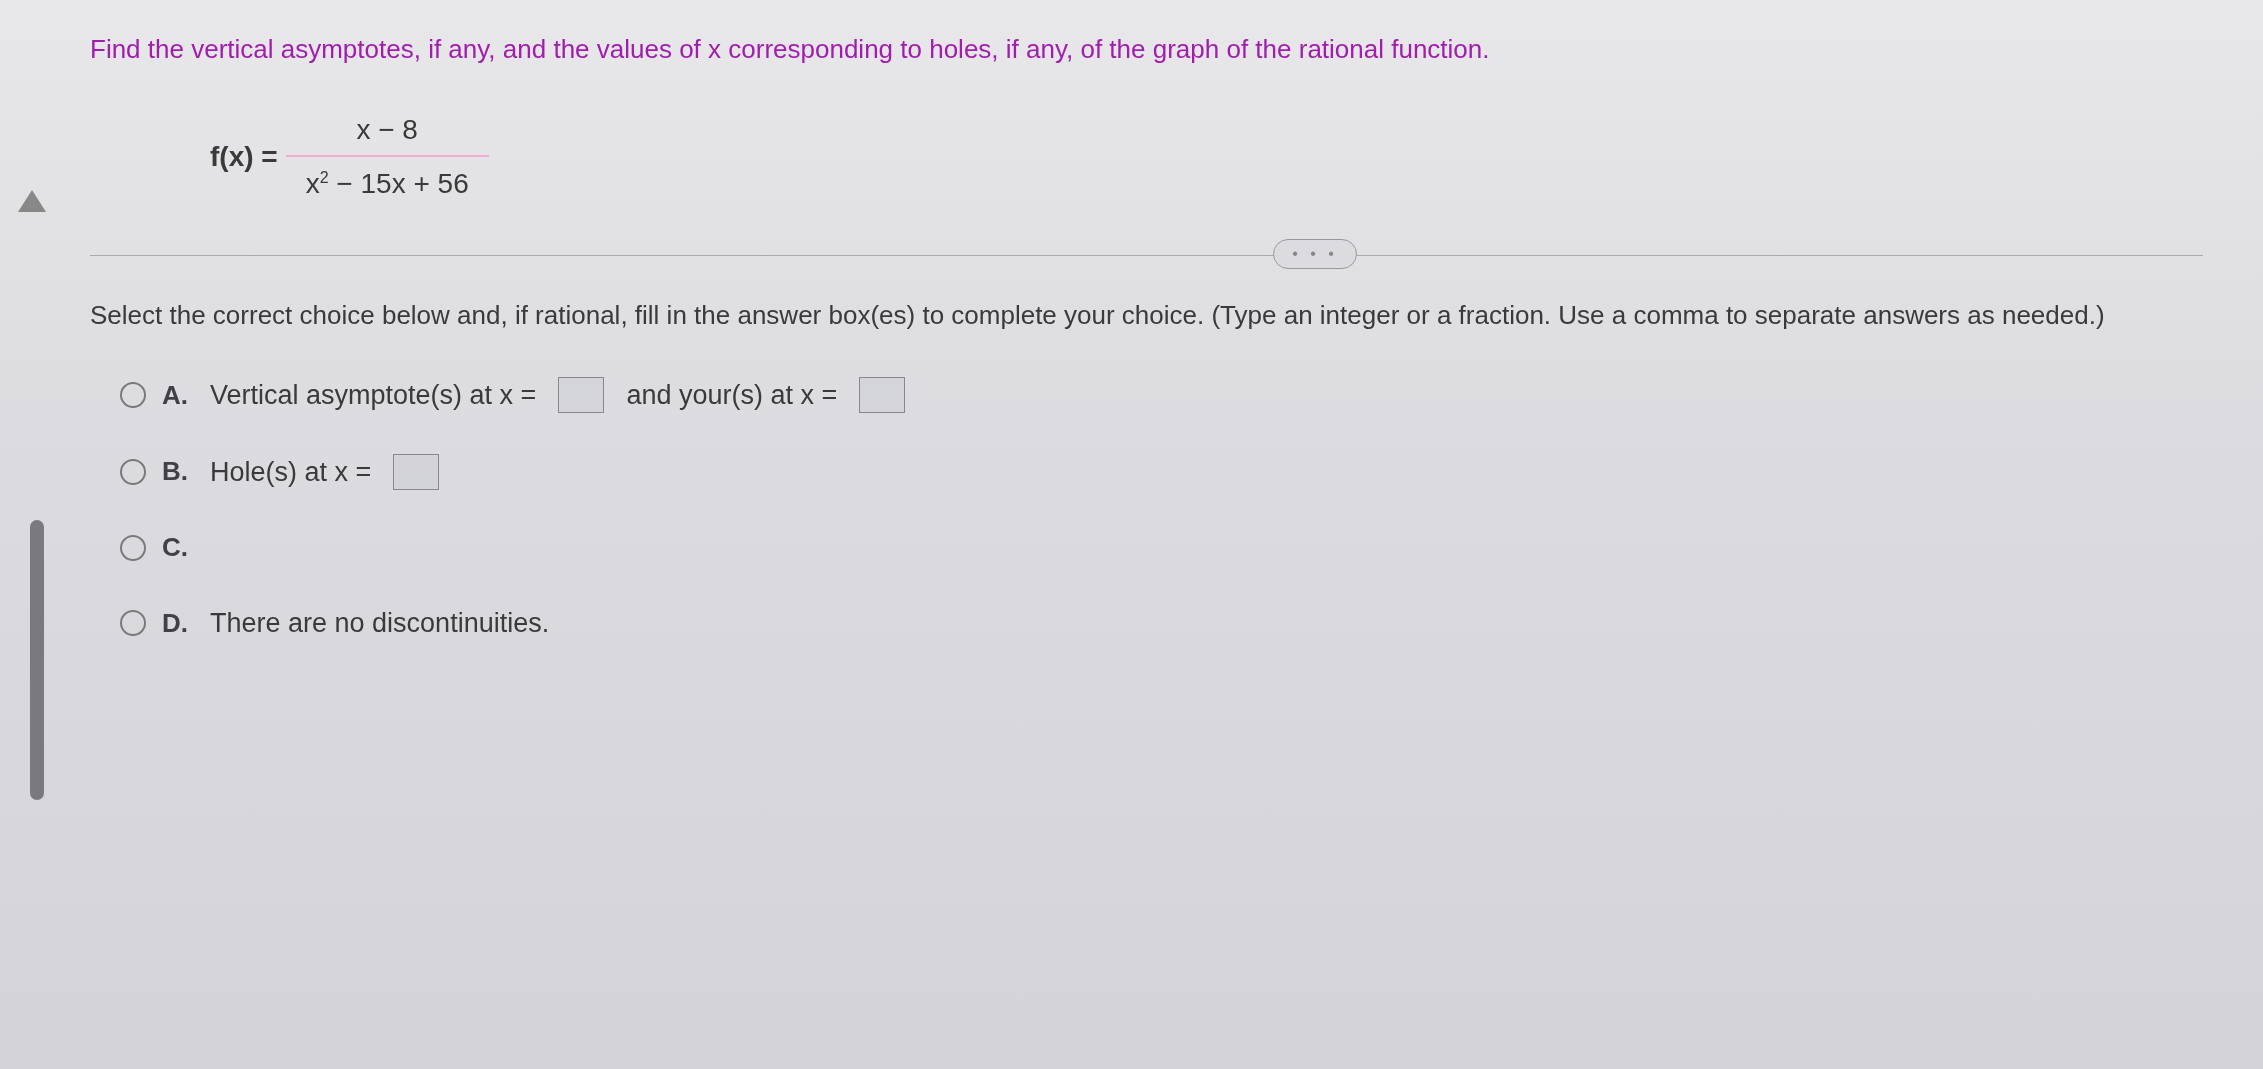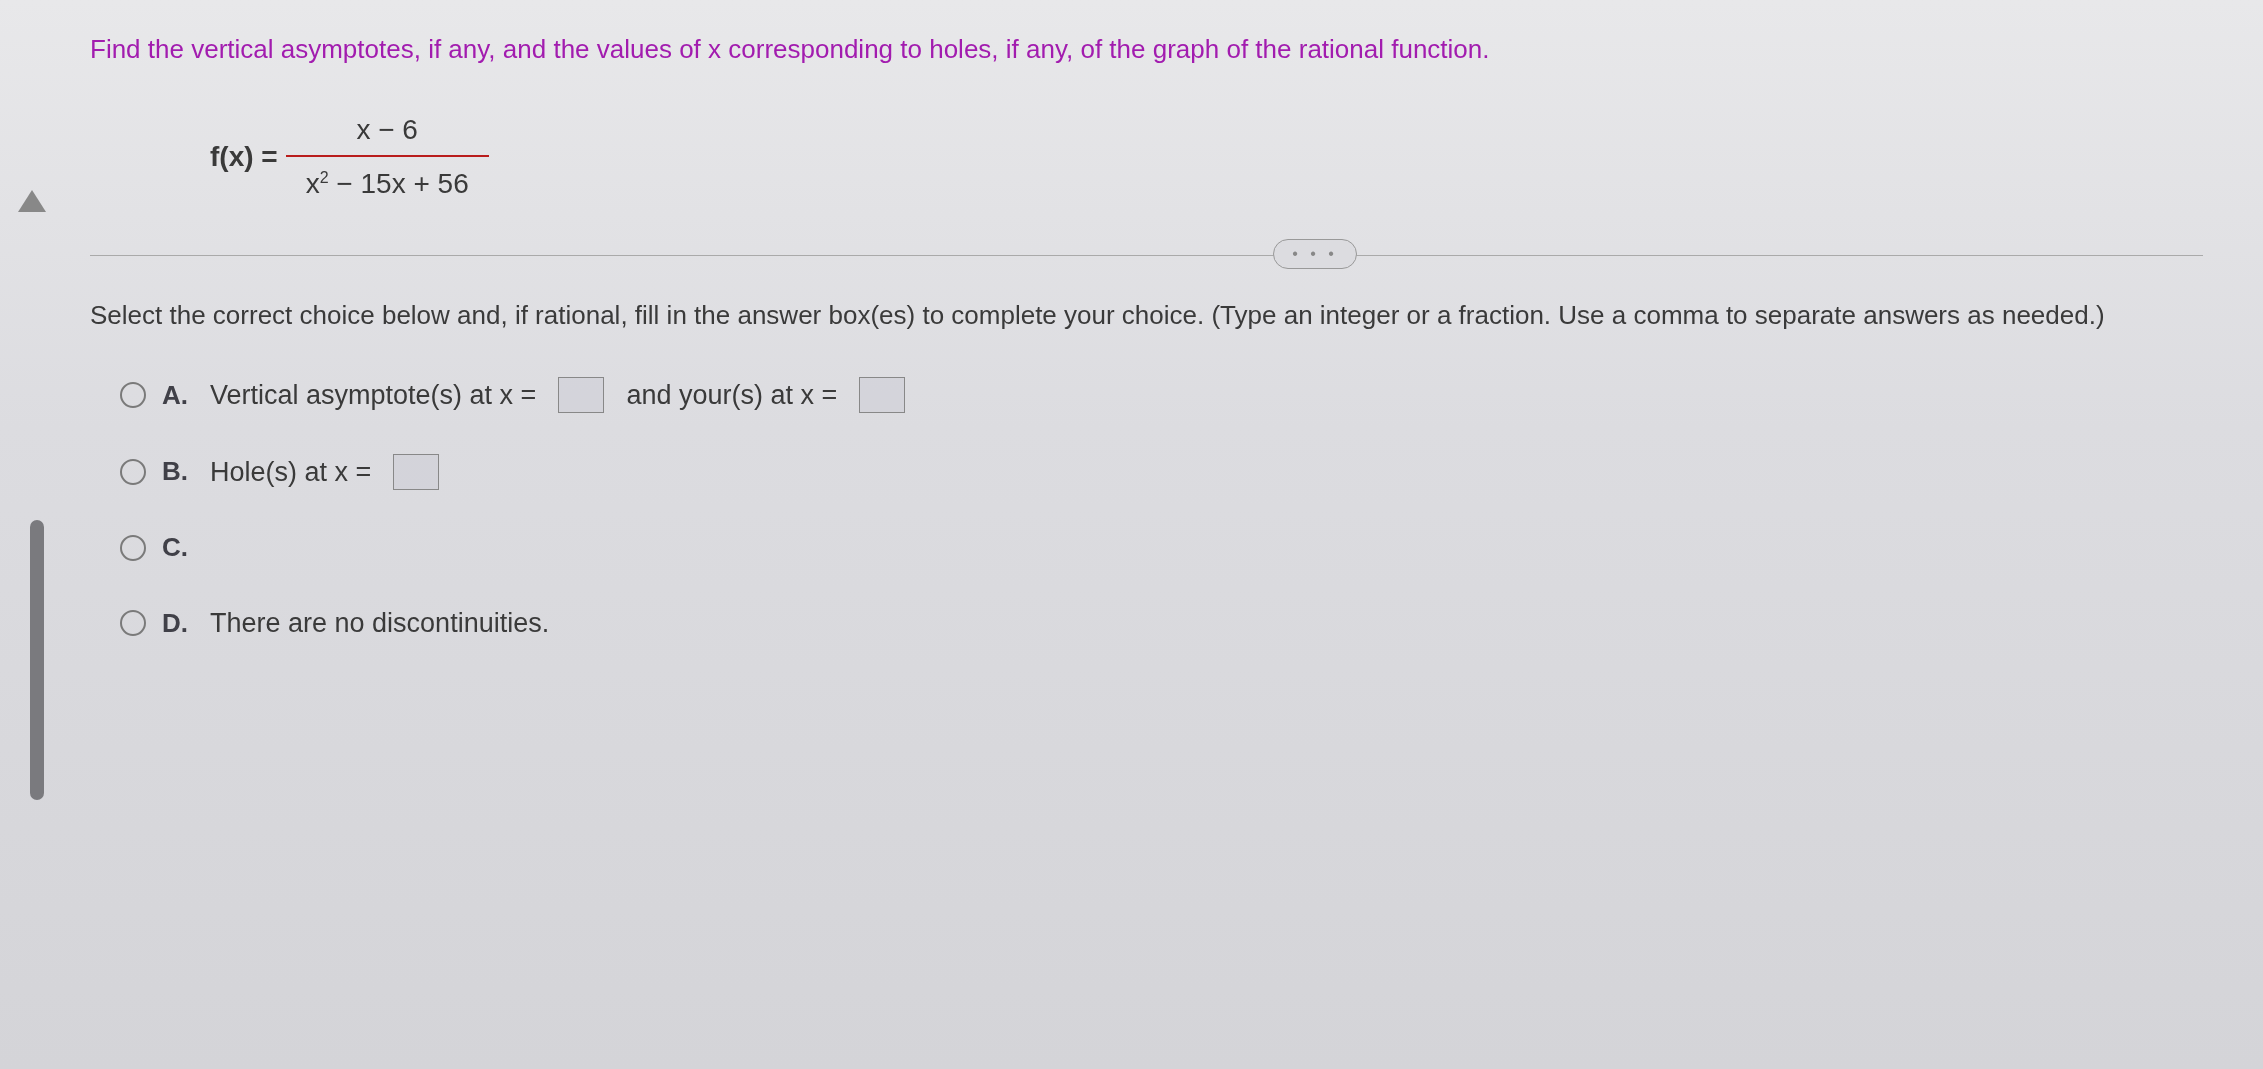--- a/index.html
+++ b/index.html
@@ -29,21 +29,21 @@
     }
     .lhs { margin-right: 8px; font-weight: bold; }
     .fraction {
       display: inline-flex;
       flex-direction: column;
       align-items: center;
       vertical-align: middle;
     }
     .numerator { padding: 0 20px 4px 20px; }
     .denominator {
-      border-top: 2px solid #b91c1c;
+      border-top: 2px solid #f9a8d4;
       padding: 6px 20px 0 20px;
     }
     .denominator sup { font-size: 16px; vertical-align: super; }
     .divider {
       position: relative;
       border: none;
       border-top: 1px solid #aaa;
       margin: 20px 0 40px 0;
     }
     .divider-bubble {
@@ -133,21 +133,21 @@
 <body>
 
 <div class="nav-triangle"></div>
 <div class="scrollbar"></div>
 
 <div class="question-text">Find the vertical asymptotes, if any, and the values of x corresponding to holes, if any, of the graph of the rational function.</div>
 
 <div class="formula-row">
   <span class="lhs">f(x) =</span>
   <span class="fraction">
-    <span class="numerator">x − 6</span>
+    <span class="numerator">x − 8</span>
     <span class="denominator">
       <span>x</span><sup>2</sup><span> − 15x + 56</span>
     </span>
   </span>
 </div>
 
 <div style="position:relative;">
   <hr class="divider">
   <span class="divider-bubble">• • •</span>
 </div>

